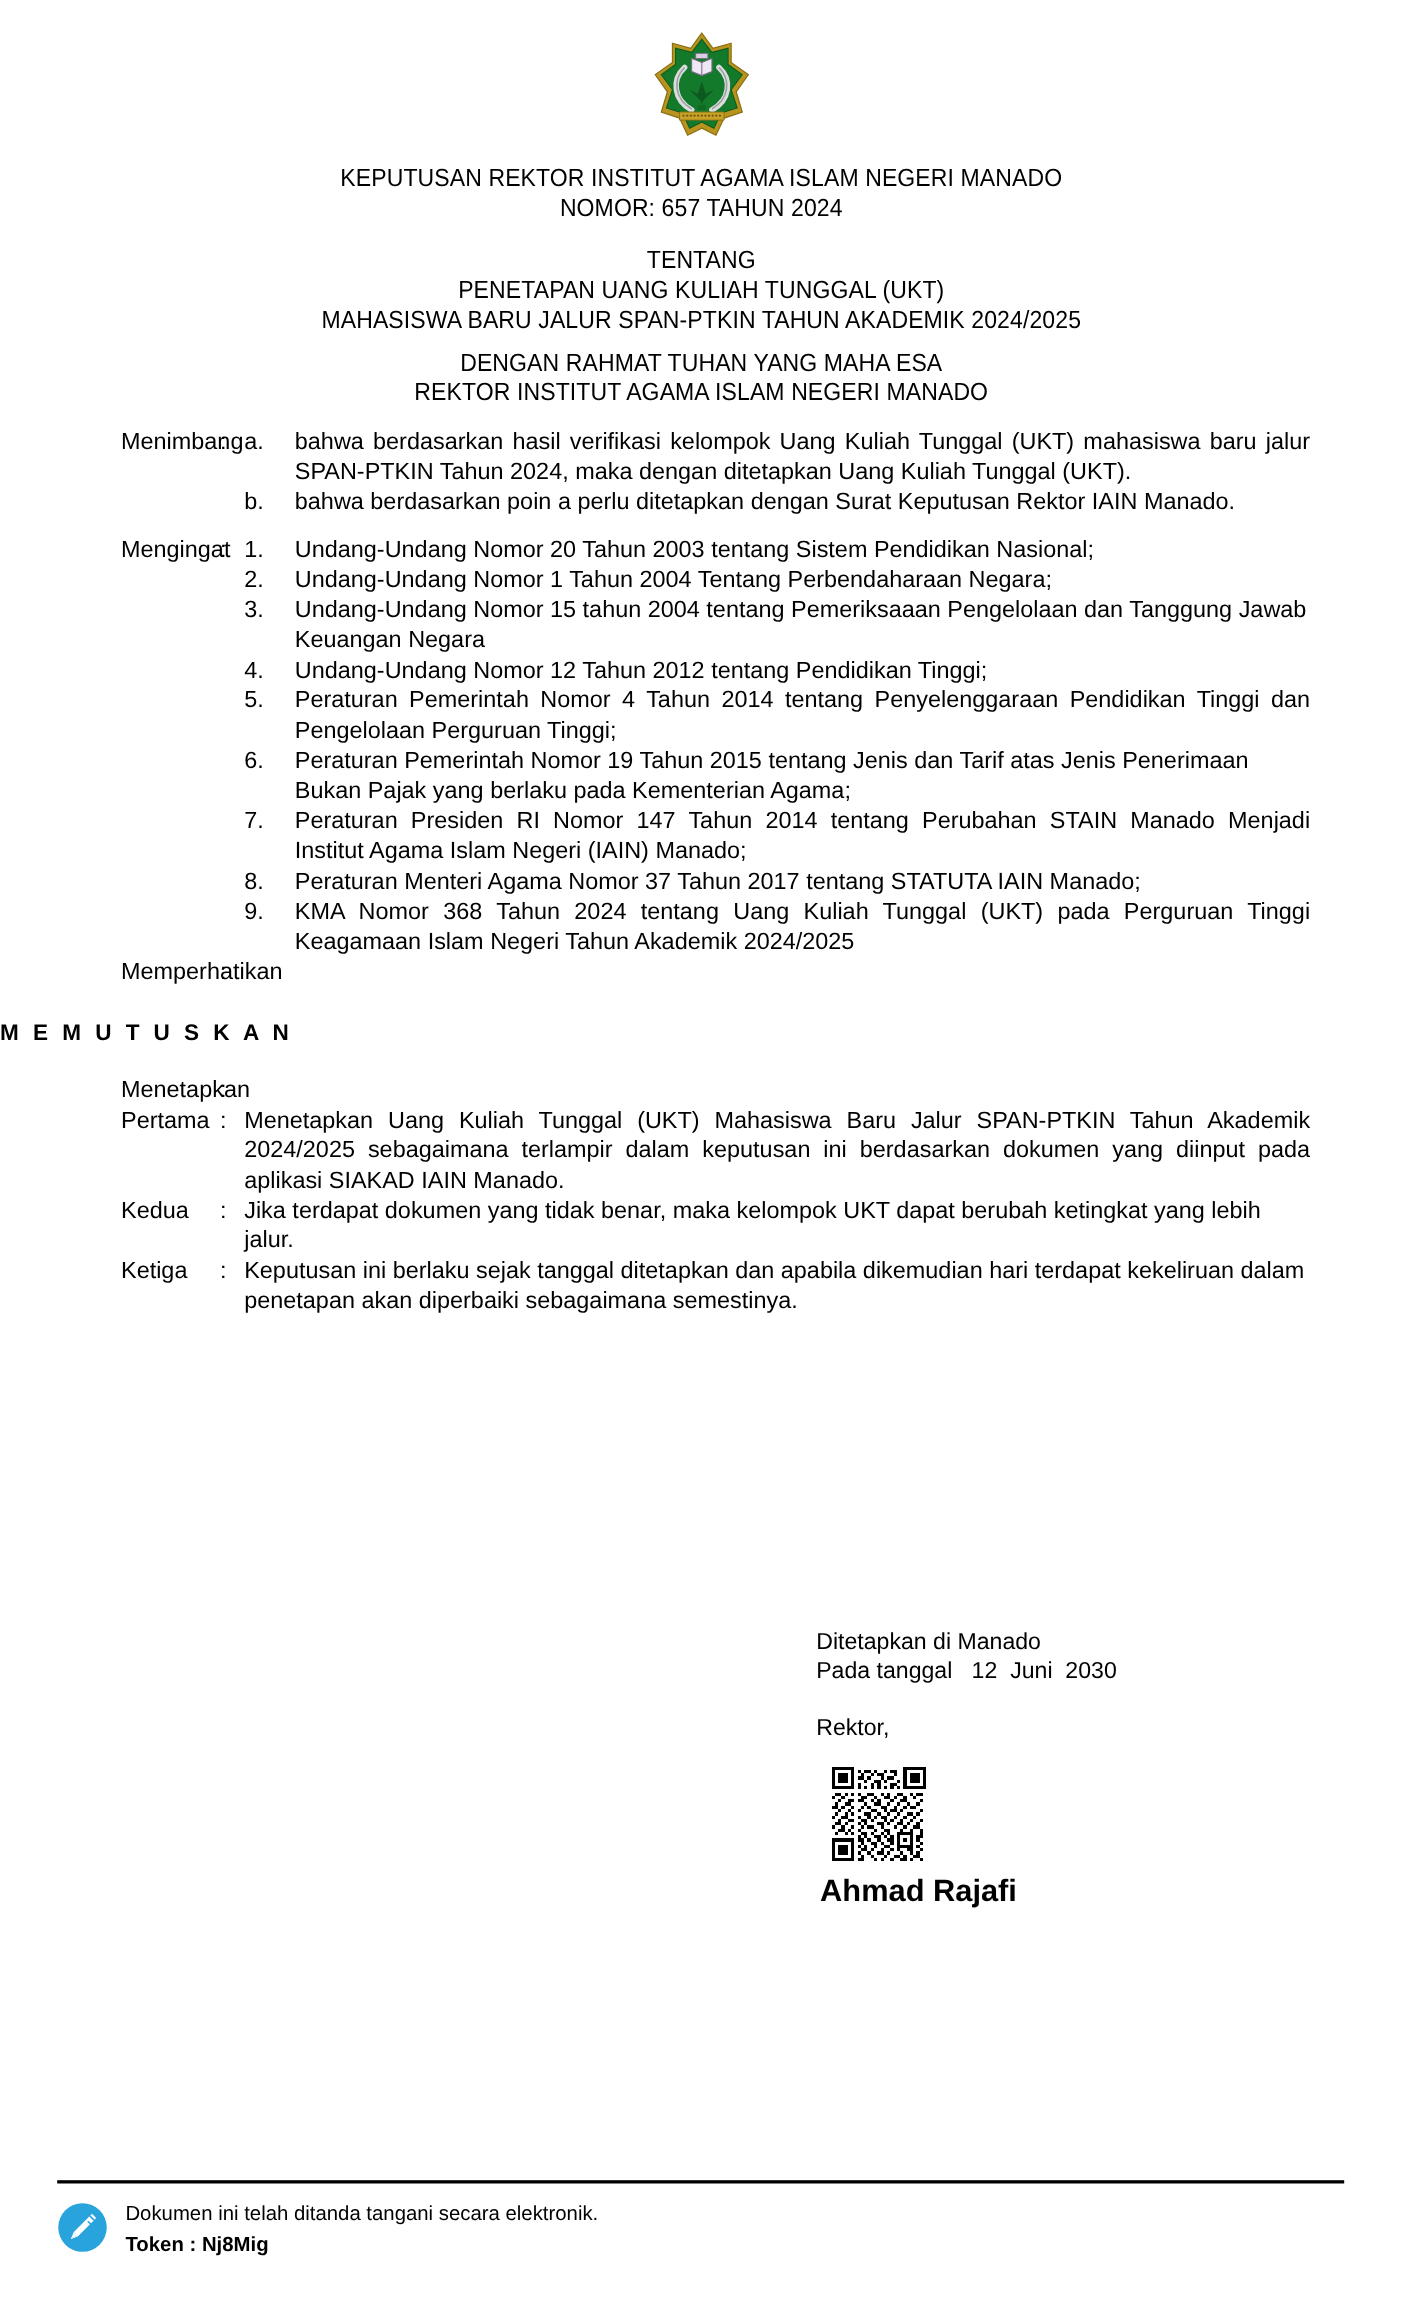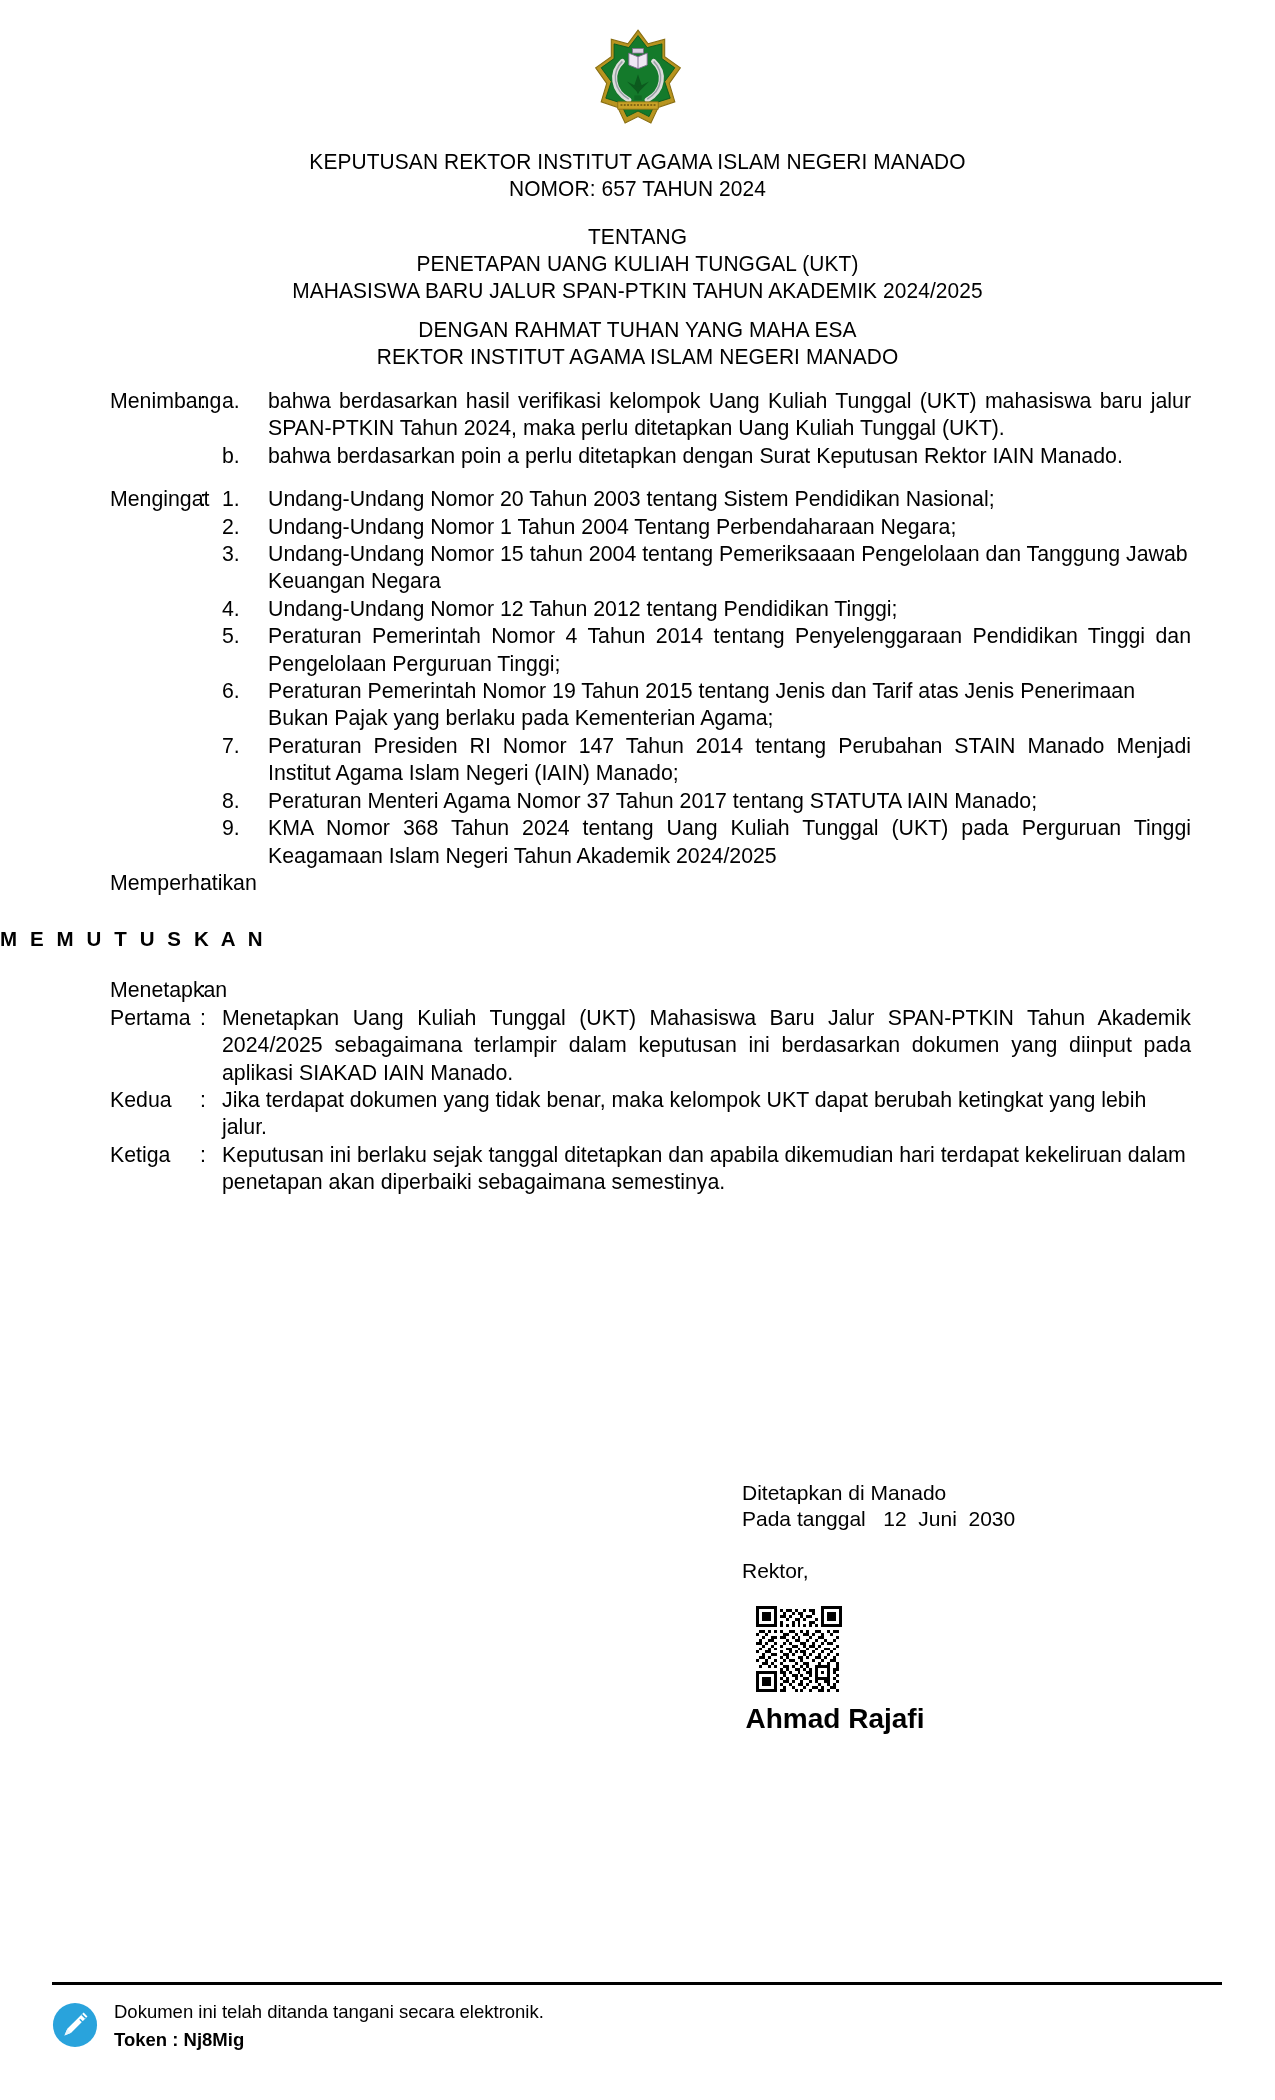--- a/index.html
+++ b/index.html
@@ -223,21 +223,21 @@
   </div>
 
   <div class="content">
 
     <div class="row">
       <div class="lbl">Menimbang</div>
       <div class="colon">:</div>
       <div class="bodycol">
         <div class="item">
           <div class="marker">a.</div>
-          <div class="itemtext">bahwa berdasarkan hasil verifikasi kelompok Uang Kuliah Tunggal (UKT) mahasiswa baru jalur SPAN-PTKIN Tahun 2024, maka perlu ditetapkan  Uang Kuliah Tunggal (UKT).</div>
+          <div class="itemtext">bahwa berdasarkan hasil verifikasi kelompok Uang Kuliah Tunggal (UKT) mahasiswa baru jalur SPAN-PTKIN Tahun 2024, maka dengan ditetapkan  Uang Kuliah Tunggal (UKT).</div>
         </div>
         <div class="item">
           <div class="marker">b.</div>
           <div class="itemtext nojust">bahwa berdasarkan poin a perlu ditetapkan dengan Surat Keputusan Rektor IAIN Manado.</div>
         </div>
       </div>
     </div>
 
     <div class="section-gap"></div>
 

